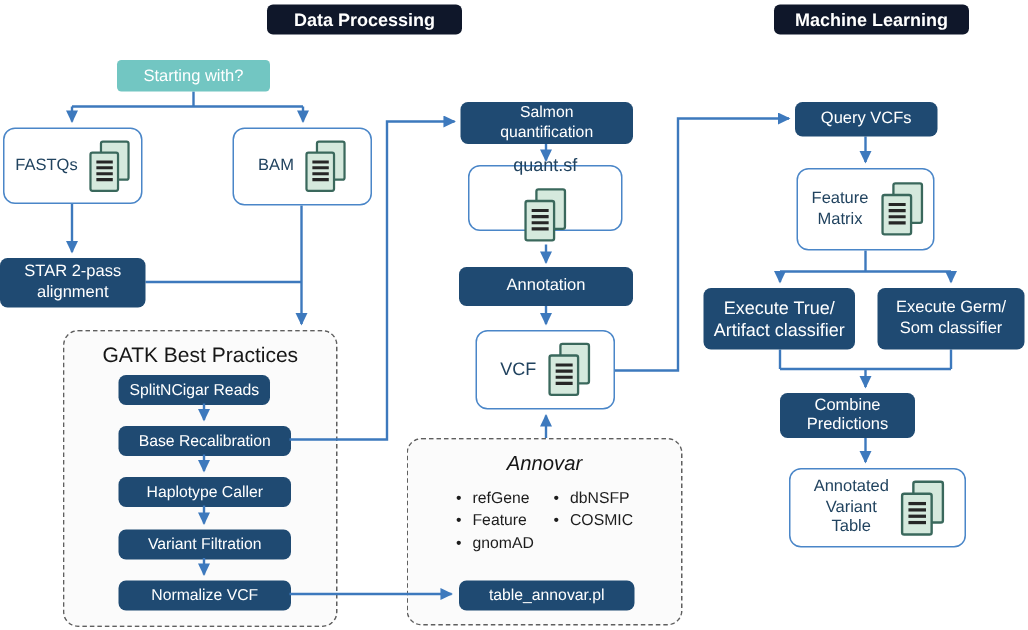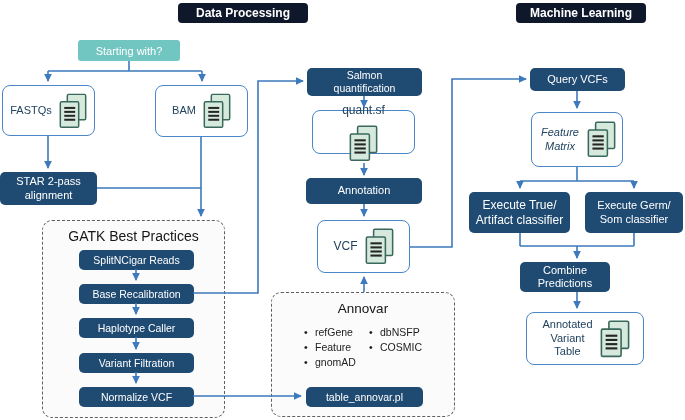--- a/index.html
+++ b/index.html
@@ -129,21 +129,21 @@
         <line x1="6" y1="25.5" x2="18.5" y2="25.5"></line>
           <line x1="6" y1="30" x2="18.5" y2="30"></line>
       </g>
     </svg>
   </div>
 
   <div class="abs node" style="left:0px;top:172px;width:97px;height:33px;font-size:11px;padding:0 6px;">STAR 2-pass alignment</div>
 
   <div class="abs group" style="left:42px;top:220px;width:183px;height:198px;">
     <div class="group-title" style="top:7px;">GATK Best Practices</div>
-    <div class="abs node" style="left:36px;top:29px;width:115px;height:20px;">SplitNCigar Reads</div>
+    <div class="abs node" style="left:36px;top:29px;width:101px;height:20px;">SplitNCigar Reads</div>
     <div class="abs node" style="left:36px;top:63px;width:115px;height:20px;">Base Recalibration</div>
     <div class="abs node" style="left:36px;top:97px;width:115px;height:20px;">Haplotype Caller</div>
     <div class="abs node" style="left:36px;top:132px;width:115px;height:20px;">Variant Filtration</div>
     <div class="abs node" style="left:36px;top:166px;width:115px;height:20px;">Normalize VCF</div>
   </div>
 
   <div class="abs node" style="left:307px;top:68px;width:115px;height:28px;padding:0 14px;">Salmon quantification</div>
 
   <div class="abs filebox" style="left:312px;top:110px;width:103px;height:44px;font-size:12px;flex-direction:column;">
     <span>quant.sf</span>
@@ -169,36 +169,36 @@
       <g stroke="#262626" stroke-width="2.3">
         <line x1="6" y1="16.5" x2="18.5" y2="16.5"></line>
           <line x1="6" y1="21" x2="18.5" y2="21"></line>
         <line x1="6" y1="25.5" x2="18.5" y2="25.5"></line>
           <line x1="6" y1="30" x2="18.5" y2="30"></line>
       </g>
     </svg>
   </div>
 
   <div class="abs group" style="left:271px;top:292px;width:184px;height:125px;">
-    <div class="group-title" style="top:8px;font-size:13.5px;">Annovar</div>
+    <div class="group-title" style="top:8px;font-size:13.5px;font-style:italic;">Annovar</div>
     <ul class="db-list abs" style="left:32px;top:32px;">
       <li>refGene</li>
       <li>Feature</li>
       <li>gnomAD</li>
     </ul>
     <ul class="db-list abs" style="left:97px;top:32px;">
       <li>dbNSFP</li>
       <li>COSMIC</li>
     </ul>
     <div class="abs node" style="left:34px;top:94px;width:117px;height:20px;">table_annovar.pl</div>
   </div>
 
   <div class="abs node" style="left:530px;top:68px;width:95px;height:23px;font-size:11px;">Query VCFs</div>
 
-  <div class="abs filebox" style="left:531px;top:112px;width:92px;height:55px;gap:5px;font-style:italic;">
+  <div class="abs filebox" style="left:531px;top:112px;width:92px;height:55px;gap:5px;">
     <span style="width:44px;">Feature Matrix</span>
     <svg class="doc-icon" width="29" height="37" viewBox="0 0 32 40">
       <rect x="9.5" y="1" width="21" height="29" rx="1.5" fill="#d5e9dd" stroke="#3a685c" stroke-width="1.7"></rect>
       <rect x="1.5" y="9.5" width="21" height="29" rx="1.5" fill="#d5e9dd" stroke="#3a685c" stroke-width="1.7"></rect>
       <g stroke="#262626" stroke-width="2.3">
         <line x1="6" y1="16.5" x2="18.5" y2="16.5"></line>
           <line x1="6" y1="21" x2="18.5" y2="21"></line>
         <line x1="6" y1="25.5" x2="18.5" y2="25.5"></line>
           <line x1="6" y1="30" x2="18.5" y2="30"></line>
       </g>

